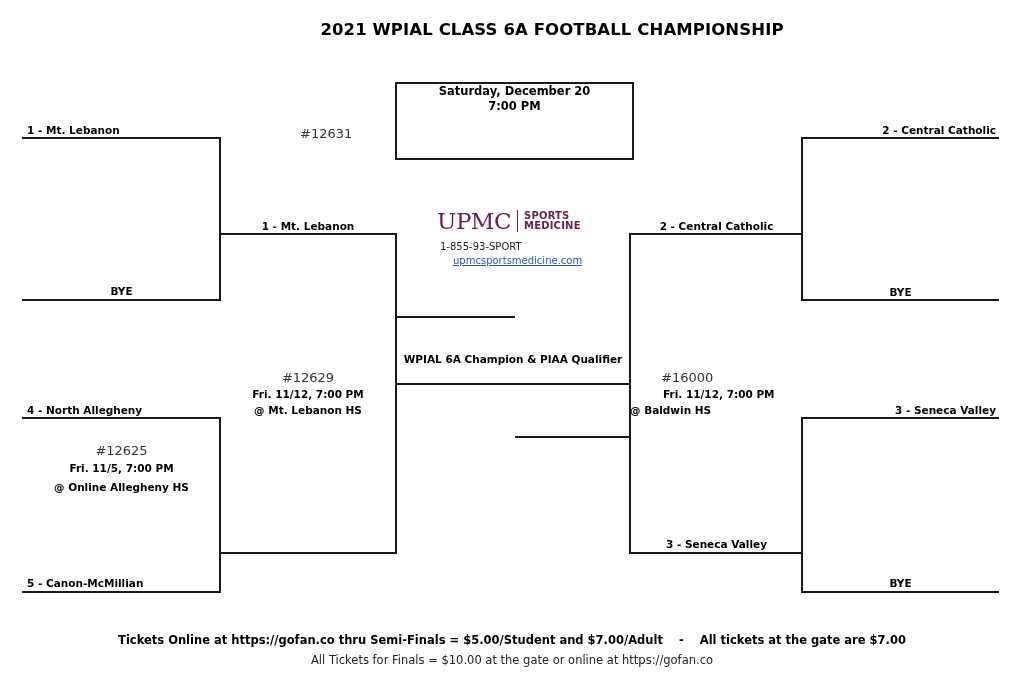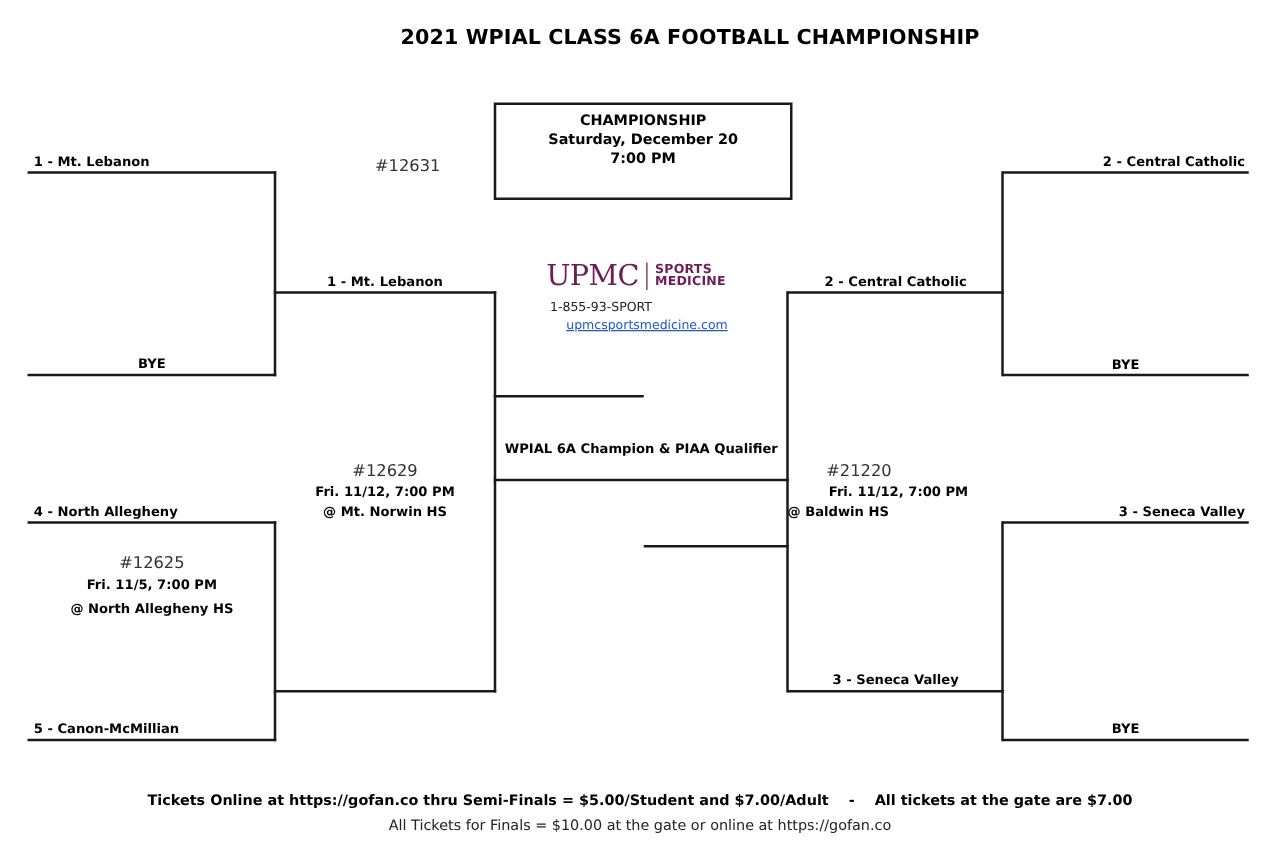--- a/index.html
+++ b/index.html
@@ -22,21 +22,20 @@
   .site { position: absolute; left: 453px; top: 255px; font-size: 10px; color: #2255cc; text-decoration: underline; }
   .foot1 { position: absolute; left: 0; width: 1024px; top: 633px; text-align: center; font-weight: bold; font-size: 11.5px; }
   .foot2 { position: absolute; left: 0; width: 1024px; top: 653px; text-align: center; font-size: 11.5px; color: #222; }
 </style>
 </head>
 <body>
 
 <div class="abs title">2021 WPIAL CLASS 6A FOOTBALL CHAMPIONSHIP</div>
 
 <div class="champbox">
-  <div class="cb-head">CHAMPIONSHIP</div>
   <div>Saturday, December 20</div>
   <div>7:00 PM</div>
 </div>
 <div class="gameid" style="left:300px; top:126px;">#12631</div>
 
 <div class="logo">
   <span class="logo-upmc">UPMC</span>
   <span class="logo-div"></span>
   <span class="logo-sports">
     <div>SPORTS</div>
@@ -74,34 +73,34 @@
 <div class="hl" style="left:630px; top:552px; width:173px;"></div>
 <div class="vl" style="left:629px; top:233px; height:321px;"></div>
 
 <div class="team" style="left:27px; top:124px;">1 - Mt. Lebanon</div>
 <div class="team" style="left:22px; width:199px; top:285px; text-align:center;">BYE</div>
 <div class="team" style="left:27px; top:404px;">4 - North Allegheny</div>
 <div class="team" style="left:27px; top:577px;">5 - Canon-McMillian</div>
 
 <div class="gameid" style="left:22px; width:199px; top:443px; text-align:center;">#12625</div>
 <div class="ginfo" style="left:22px; width:199px; top:462px;">Fri. 11/5, 7:00 PM</div>
-<div class="ginfo" style="left:22px; width:199px; top:481px;">@ North Allegheny HS</div>
+<div class="ginfo" style="left:22px; width:199px; top:481px;">@ Online Allegheny HS</div>
 
 <div class="team" style="left:219px; width:178px; top:220px; text-align:center;">1 - Mt. Lebanon</div>
 <div class="gameid" style="left:219px; width:178px; top:370px; text-align:center;">#12629</div>
 <div class="ginfo" style="left:219px; width:178px; top:388px;">Fri. 11/12, 7:00 PM</div>
-<div class="ginfo" style="left:219px; width:178px; top:404px;">@ Mt. Norwin HS</div>
+<div class="ginfo" style="left:219px; width:178px; top:404px;">@ Mt. Lebanon HS</div>
 
 <div class="ginfo" style="left:395px; width:236px; top:353px;">WPIAL 6A Champion &amp; PIAA Qualifier</div>
 
 <div class="team" style="right:28px; top:124px; text-align:right;">2 - Central Catholic</div>
 <div class="team" style="left:802px; width:197px; top:286px; text-align:center;">BYE</div>
 <div class="team" style="right:28px; top:404px; text-align:right;">3 - Seneca Valley</div>
 <div class="team" style="left:802px; width:197px; top:577px; text-align:center;">BYE</div>
 
 <div class="team" style="left:630px; width:173px; top:220px; text-align:center;">2 - Central Catholic</div>
 <div class="team" style="left:630px; width:173px; top:538px; text-align:center;">3 - Seneca Valley</div>
-<div class="gameid" style="left:661px; top:370px;">#21220</div>
+<div class="gameid" style="left:661px; top:370px;">#16000</div>
 <div class="ginfo" style="left:630px; width:173px; top:388px; text-align:left; padding-left:33px;">Fri. 11/12, 7:00 PM</div>
 <div class="ginfo" style="left:630px; width:173px; top:404px; text-align:left; ">@ Baldwin HS</div>
 
 <div class="foot1" style="white-space:pre;">Tickets Online at https://gofan.co thru Semi-Finals = $5.00/Student and $7.00/Adult    -    All tickets at the gate are $7.00</div>
 <div class="foot2">All Tickets for Finals = $10.00 at the gate or online at https://gofan.co</div>
 
 </body></html>

